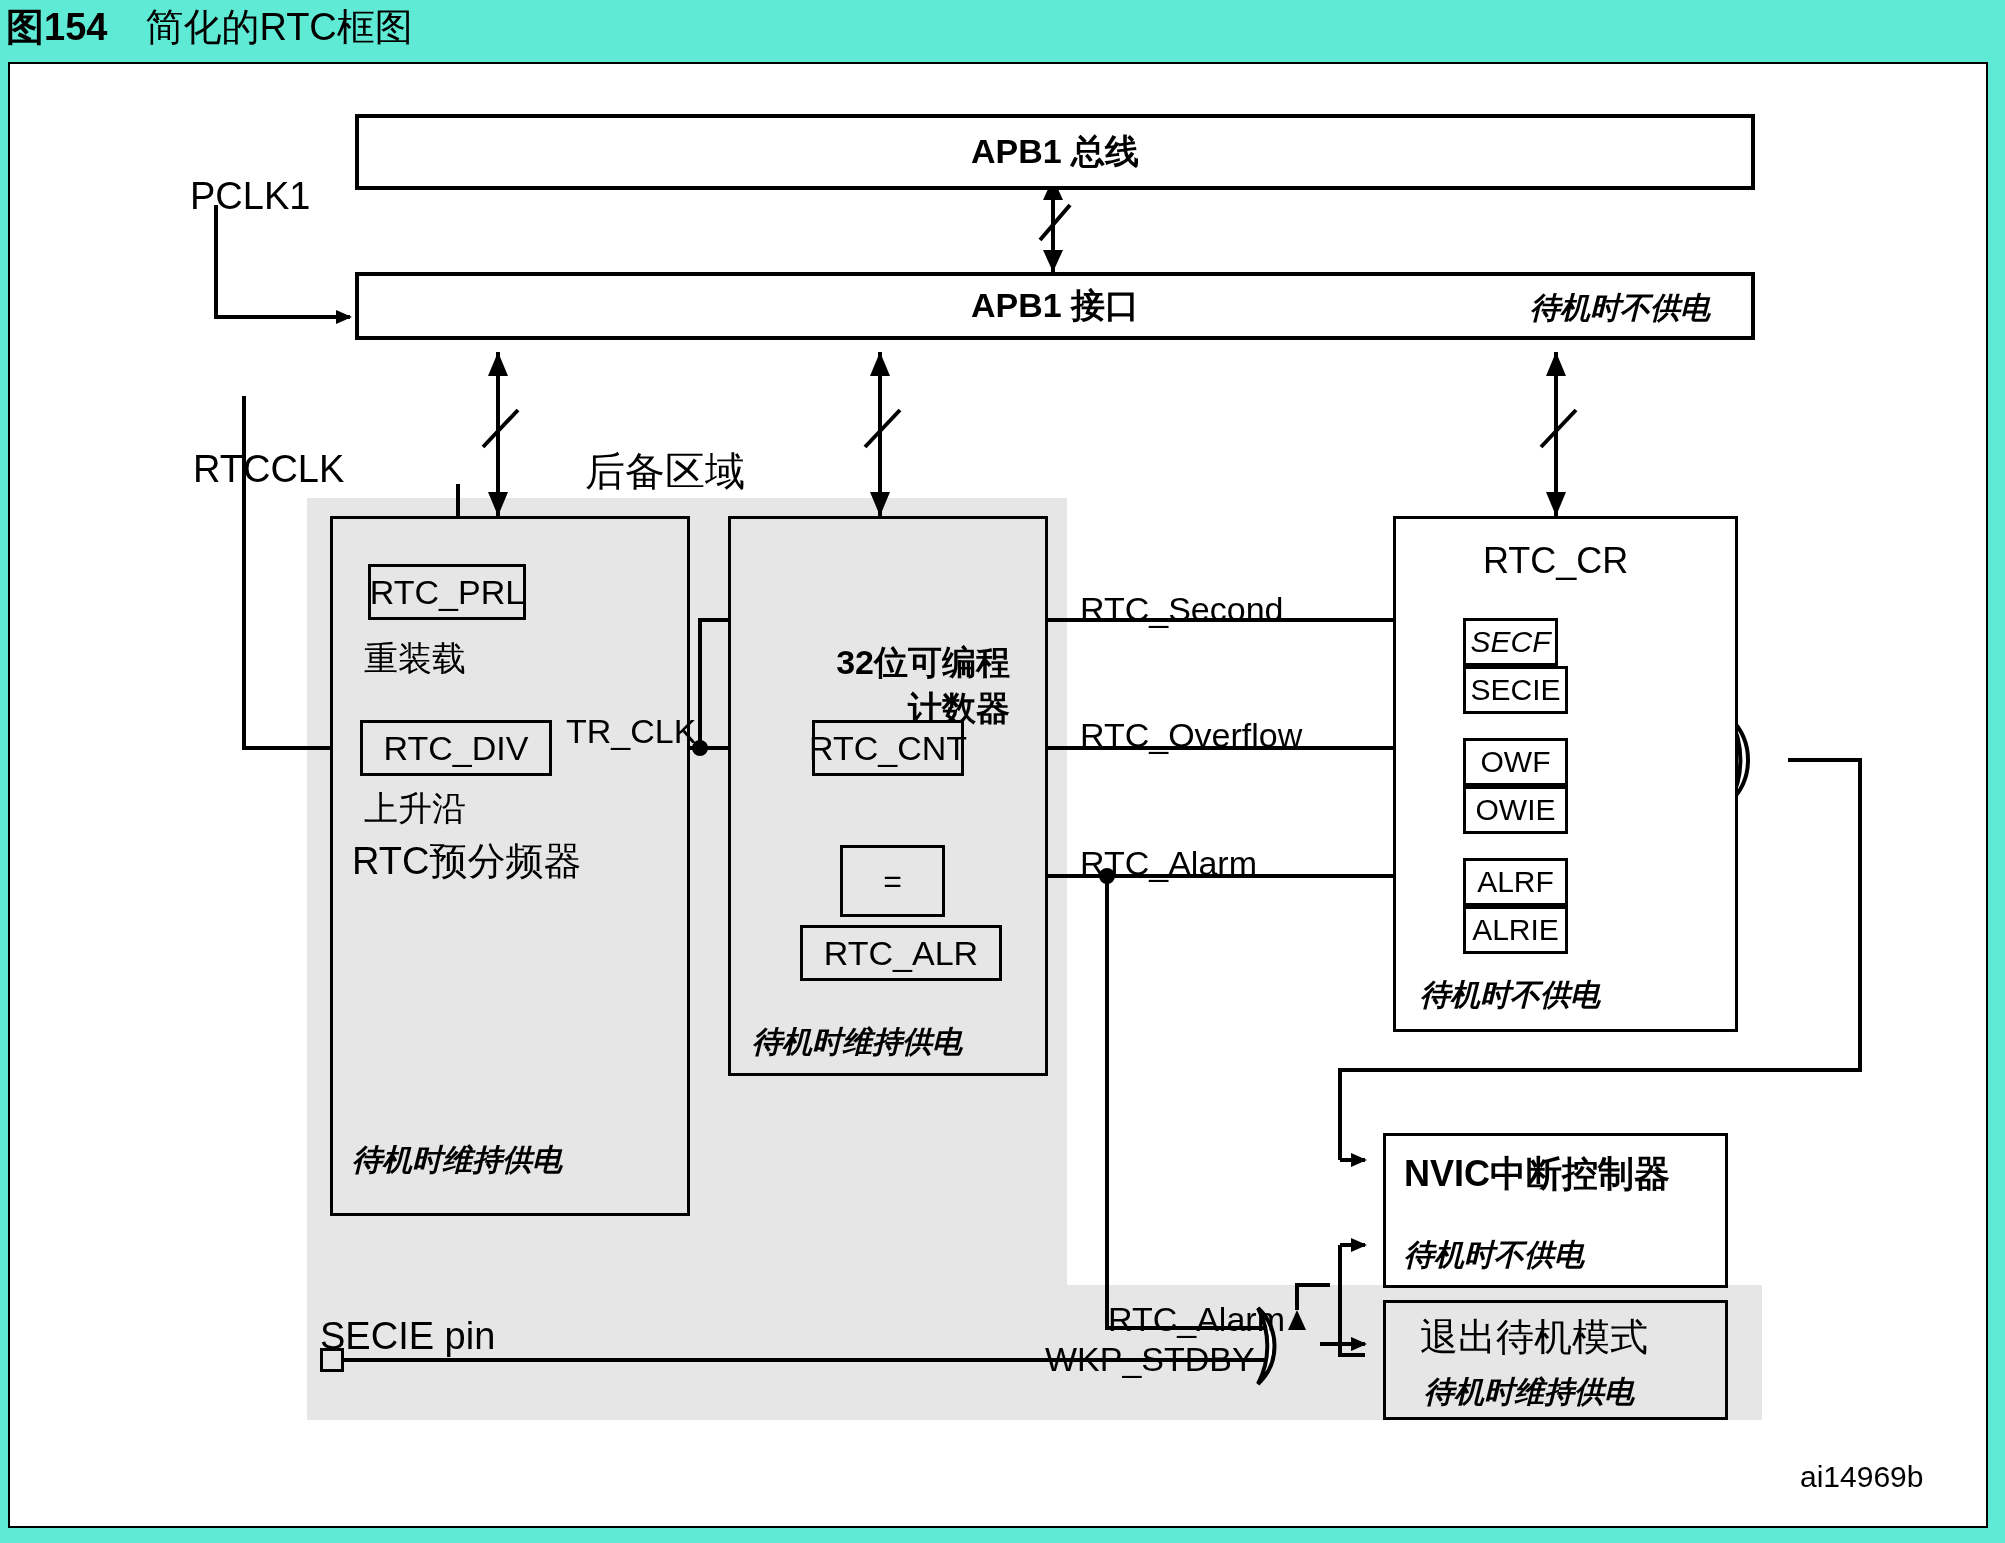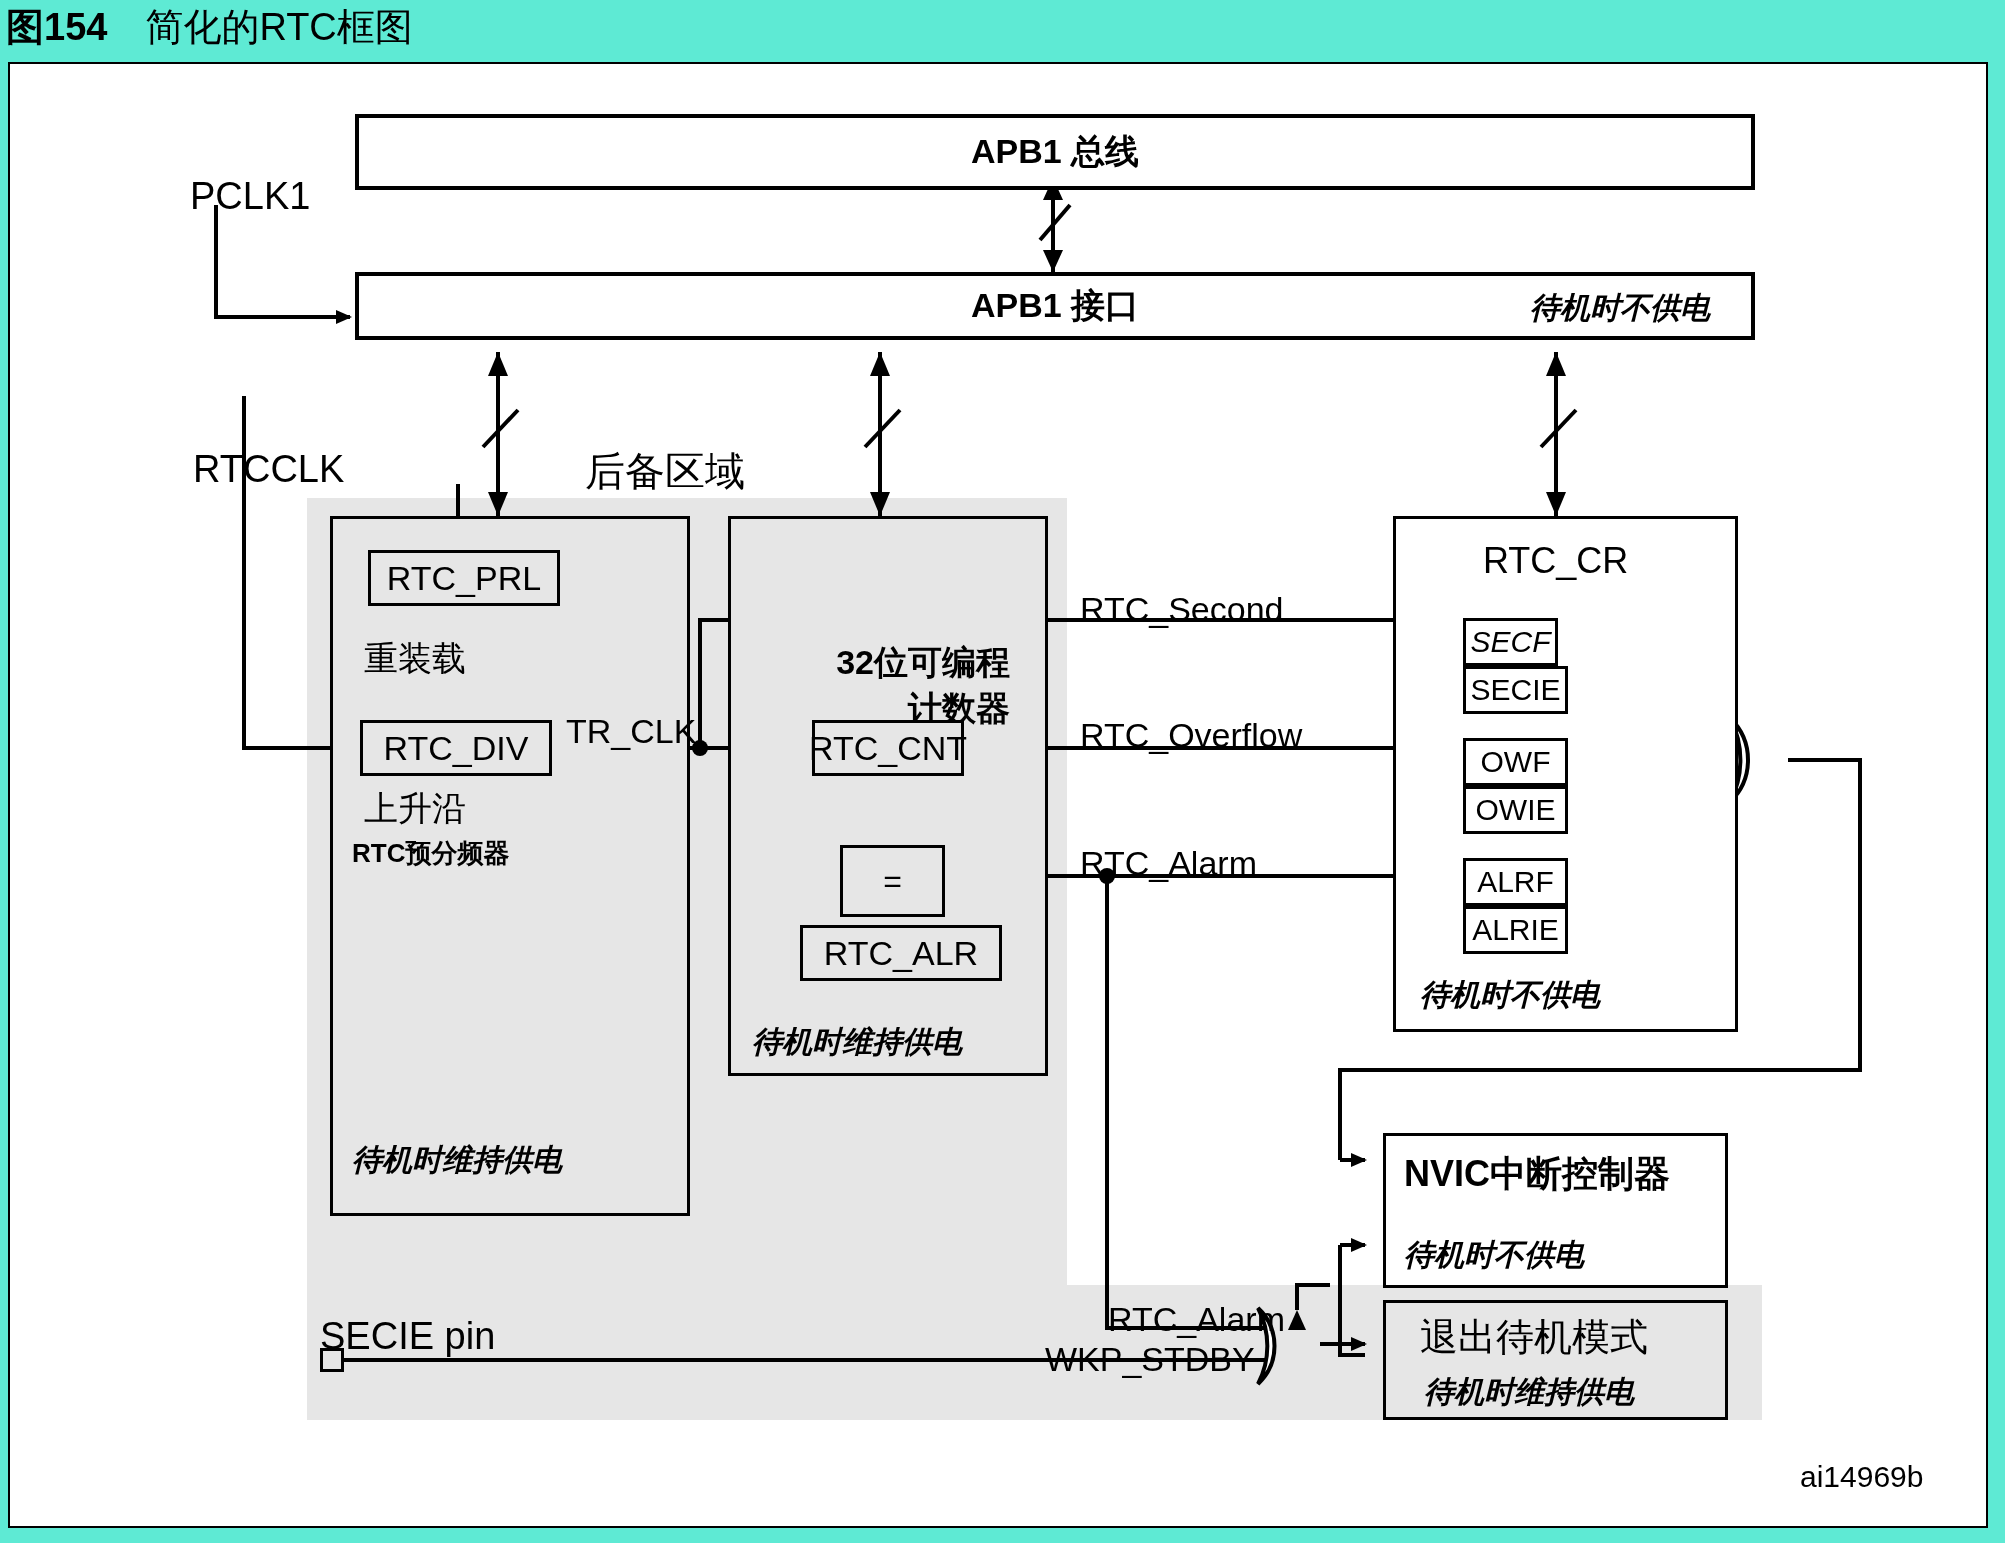--- a/index.html
+++ b/index.html
@@ -155,26 +155,26 @@
     <span>APB1 接口</span>
   </div>
   <div class="lbl it" style="left:1530px;top:288px;font-size:30px;">待机时不供电</div>
 
   <div class="lbl" style="left:190px;top:175px;font-size:38px;">PCLK1</div>
   <div class="lbl" style="left:193px;top:448px;font-size:38px;">RTCCLK</div>
 
   <div class="lbl" style="left:585px;top:444px;font-size:40px;">后备区域</div>
 
   <div class="box gray" style="left:330px;top:516px;width:360px;height:700px;"></div>
-  <div class="lbl" style="left:352px;top:836px;font-size:26px;font-weight:bold;">
+  <div class="lbl" style="left:352px;top:836px;font-size:38px;font-weight:normal;">
     <span>RTC预分频器</span>
   </div>
   <div class="lbl it" style="left:352px;top:1140px;font-size:30px;">待机时维持供电</div>
 
-  <div class="reg" style="left:368px;top:550px;width:192px;height:56px;">
+  <div class="reg" style="left:368px;top:564px;width:158px;height:56px;">
     <span>RTC_PRL</span>
   </div>
   <div class="lbl" style="left:364px;top:636px;font-size:34px;">重装载</div>
 
   <div class="reg" style="left:360px;top:720px;width:192px;height:56px;">
     <span>RTC_DIV</span>
   </div>
   <div class="lbl" style="left:364px;top:786px;font-size:34px;">上升沿</div>
 
   <div class="lbl" style="left:566px;top:712px;font-size:34px;">TR_CLK</div>

